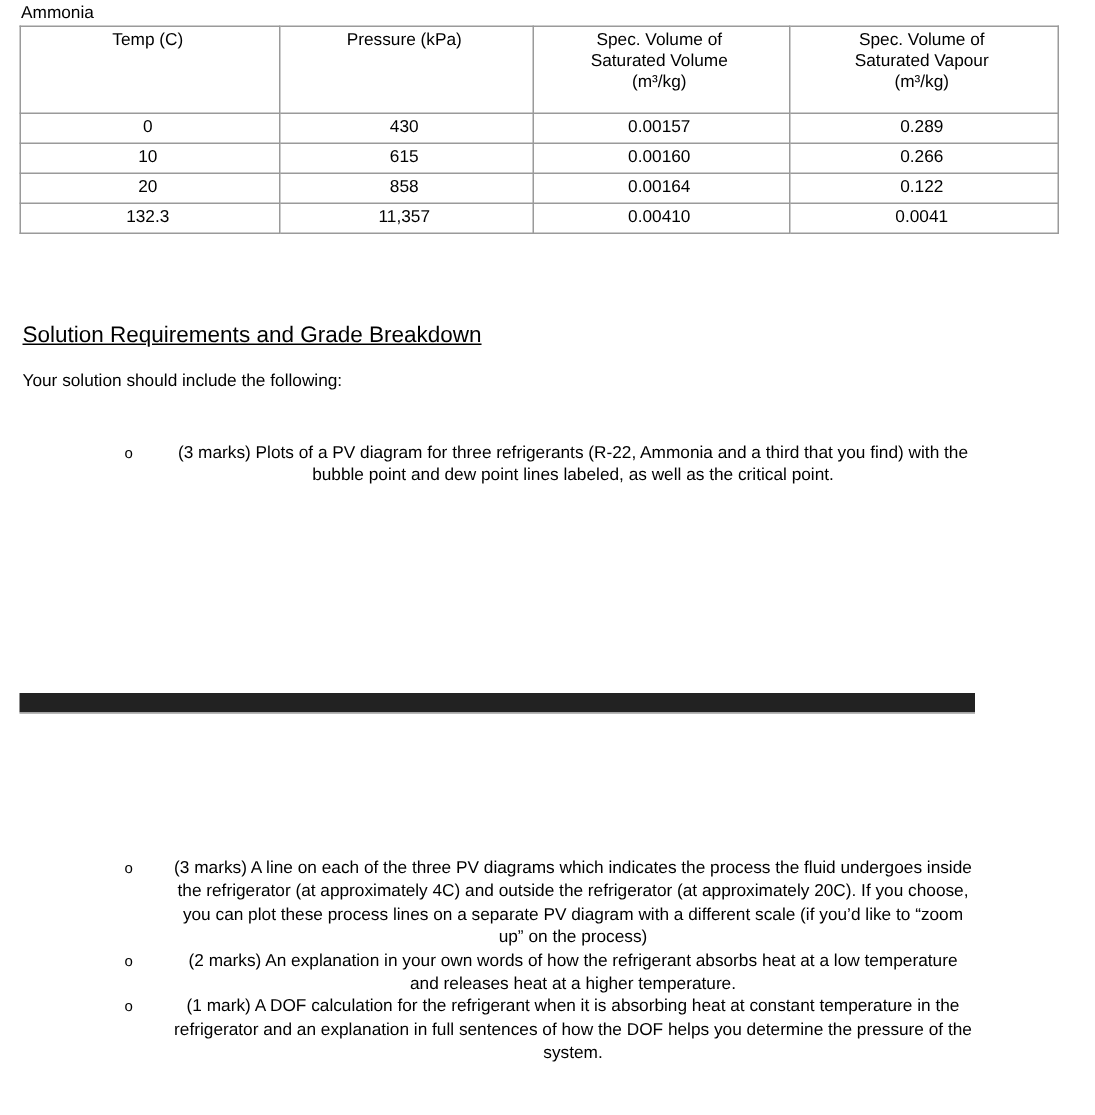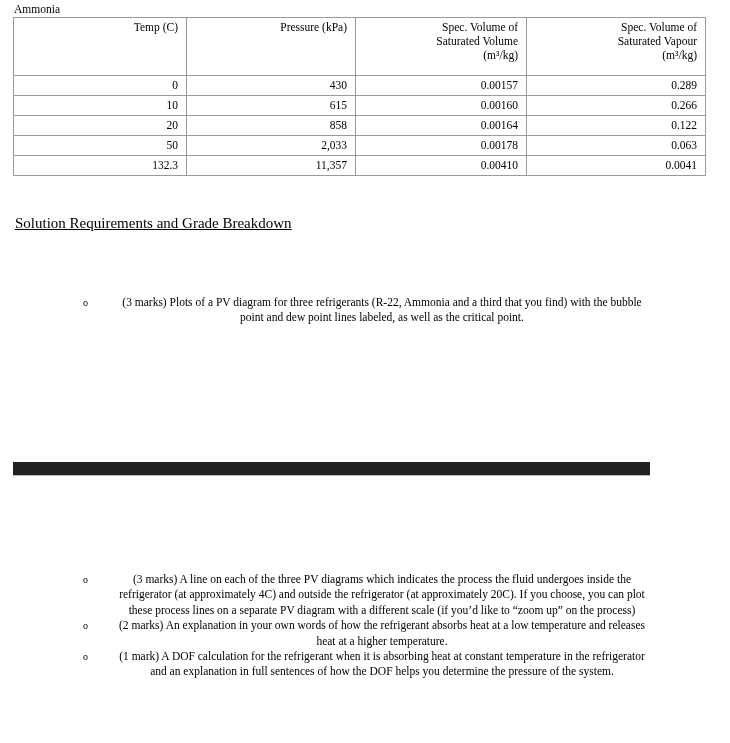--- a/index.html
+++ b/index.html
@@ -14,21 +14,20 @@
     font-family: "Liberation Sans", sans-serif;
     color: #000000;
     overflow: hidden;
     position: relative;
   }
 
   .page {
     position: relative;
     width: 730px;
     height: 743px;
-    font-family: Liberation Serif, serif;
   }
 
   
   .table-caption {
     position: absolute;
     left: 14px;
     top: 2px;
     font-size: 11.5px;
     line-height: 14px;
     color: #000;
@@ -46,21 +45,21 @@
     border-collapse: collapse;
     width: 636px;
     table-layout: fixed;
     font-size: 11.5px;
   }
   table.data-table td,
   table.data-table th {
     border: 1px solid #9a9a9a;
     padding: 2px 8px 2px 5px;
     vertical-align: top;
-    text-align: right;
+    text-align: center;
     font-weight: normal;
     line-height: 14.2px;
     color: #000;
   }
   table.data-table thead th {
     height: 53px;
   }
   table.data-table tbody td {
     height: 15px;
   }
@@ -188,37 +187,32 @@
           <td>0.00160</td>
           <td>0.266</td>
         </tr>
         <tr>
           <td>20</td>
           <td>858</td>
           <td>0.00164</td>
           <td>0.122</td>
         </tr>
         <tr>
-          <td>50</td>
-          <td>2,033</td>
-          <td>0.00178</td>
-          <td>0.063</td>
-        </tr>
-        <tr>
           <td>132.3</td>
           <td>11,357</td>
           <td>0.00410</td>
           <td>0.0041</td>
         </tr>
       </tbody>
     </table>
   </div>
 
   <div class="section-heading">Solution Requirements and Grade Breakdown</div>
 
+  <div class="lead-line">Your solution should include the following:</div>
 
   <div class="bullet-block" id="bullet-group-1">
     <div class="bullet-row">
       <span class="marker">o</span>
       <span class="btext">(3 marks) Plots of a PV diagram for three refrigerants (R-22, Ammonia and a third that you find) with the bubble point and dew point lines labeled, as well as the critical point.</span>
     </div>
   </div>
 
   <div class="black-bar"></div>
   <div class="black-bar-shadow"></div>

